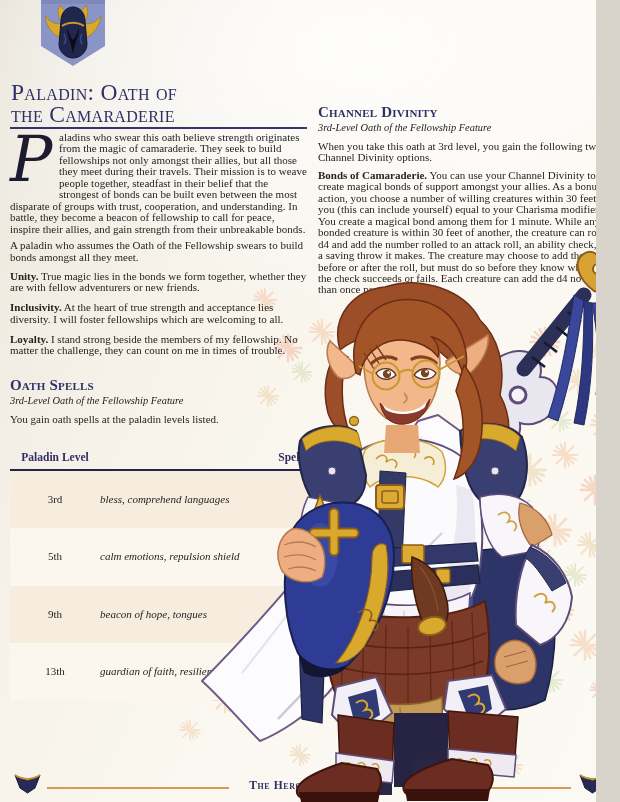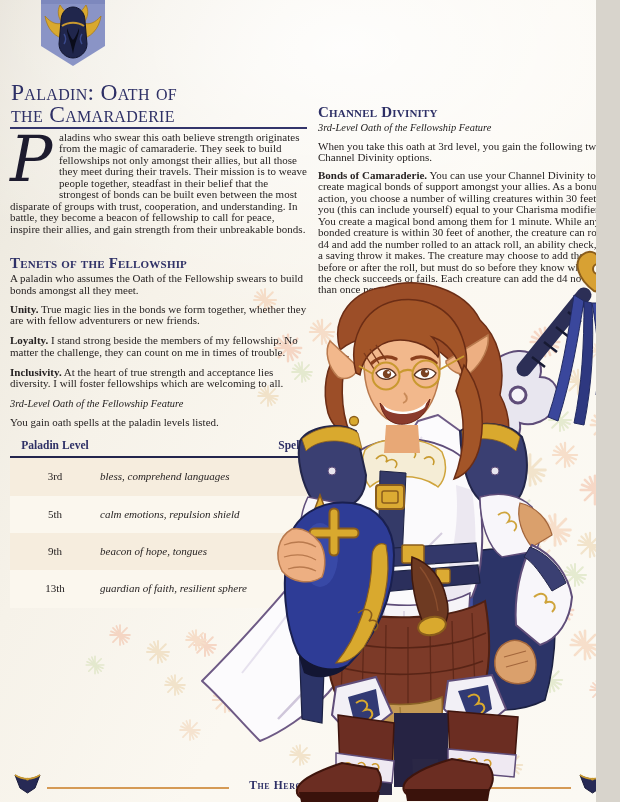--- a/index.html
+++ b/index.html
@@ -20,24 +20,24 @@
   .col-left{left:10px;top:132px;width:297px;}
   .col-right{left:318px;top:84px;width:297px;}
   .col p{margin:0 0 5px;}
   .tenet{margin:0 0 8.5px !important;}
   .h2{font-variant:small-caps;font-weight:bold;color:#2e3066;font-size:15px;line-height:16px;margin:20px 0 2px;letter-spacing:.2px;}
   .feature{font-style:italic;font-size:10.4px;line-height:11px;margin:0 0 8px;color:#1d1b1b;}
   .dropcap{float:left;font-family:"DejaVu Serif","Liberation Serif",serif;font-style:italic;
     font-size:63px;line-height:50px;height:57px;width:45px;color:#1d1b2e;margin:3px 4px 0 0;}
   b{font-weight:bold;}
   
-  .spell-table{width:100%;border-collapse:collapse;margin-top:7px;font-size:11px;}
+  .spell-table{width:100%;border-collapse:collapse;margin-top:23px;font-size:11px;}
   .spell-table th{color:#2e3066;font-weight:bold;text-align:right;padding:4px 0 5px;font-size:11.5px;border-bottom:2.5px solid #23254d;}
   .spell-table th.lvl{width:90px;text-align:center;}
-  .spell-table td{padding:13px 0;}
+  .spell-table td{padding:23px 0;}
   .spell-table td.lvl{text-align:center;}
   .spell-table td.sp{font-style:italic;}
   .spell-table tr.odd{background:#f6edde;}
   .spell-table tr.even{background:#fbf7ee;}
   
   .footer-line{position:absolute;top:787px;height:2px;background:#d59a55;z-index:2;}
   .fl-left{left:47px;width:182px;}
   .fl-right{left:407px;width:164px;}
   .footer-text{position:absolute;left:230px;top:779px;width:176px;text-align:center;
     font-variant:small-caps;font-weight:bold;color:#2e3066;font-size:11.5px;letter-spacing:.6px;z-index:2;}
@@ -117,27 +117,27 @@
 
   <div class="title">
     <div>Paladin: Oath of</div>
     <div>the Camaraderie</div>
   </div>
   <div class="title-rule"></div>
 
   <div class="col col-left">
     <p><span class="dropcap">P</span><span>aladins who swear this oath believe strength originates from the magic of camaraderie. They seek to build fellowships not only amongst their allies, but all those they meet during their travels. Their mission is to weave people together, steadfast in their belief that the strongest of bonds can be built even between the most disparate of groups with trust, cooperation, and understanding. In battle, they become a beacon of fellowship to call for peace, inspire their allies, and gain strength from their unbreakable bonds.</span></p>
 
-    <div class="h2">Tenets of the Fellowship</div>
     <p style="margin-bottom:8px;">A paladin who assumes the Oath of the Fellowship swears to build bonds amongst all they meet.</p>
 
     <p class="tenet"><b>Unity.</b> <span>True magic lies in the bonds we form together, whether they are with fellow adventurers or new friends.</span></p>
+    <p class="tenet"><b>Inclusivity.</b> <span>At the heart of true strength and acceptance lies diversity. I will foster fellowships which are welcoming to all.</span></p>
     <p class="tenet"><b>Loyalty.</b> <span>I stand strong beside the members of my fellowship. No matter the challenge, they can count on me in times of trouble.</span></p>
-    <p class="tenet"><b>Inclusivity.</b> <span>At the heart of true strength and acceptance lies diversity. I will foster fellowships which are welcoming to all.</span></p>
-
+
+    <div class="h2">Oath Spells</div>
     <div class="feature">3rd-Level Oath of the Fellowship Feature</div>
     <p>You gain oath spells at the paladin levels listed.</p>
 
     <table class="spell-table">
       <thead>
         <tr>
           <th class="lvl">Paladin Level</th>
           <th>Spells</th>
         </tr>
       </thead>

